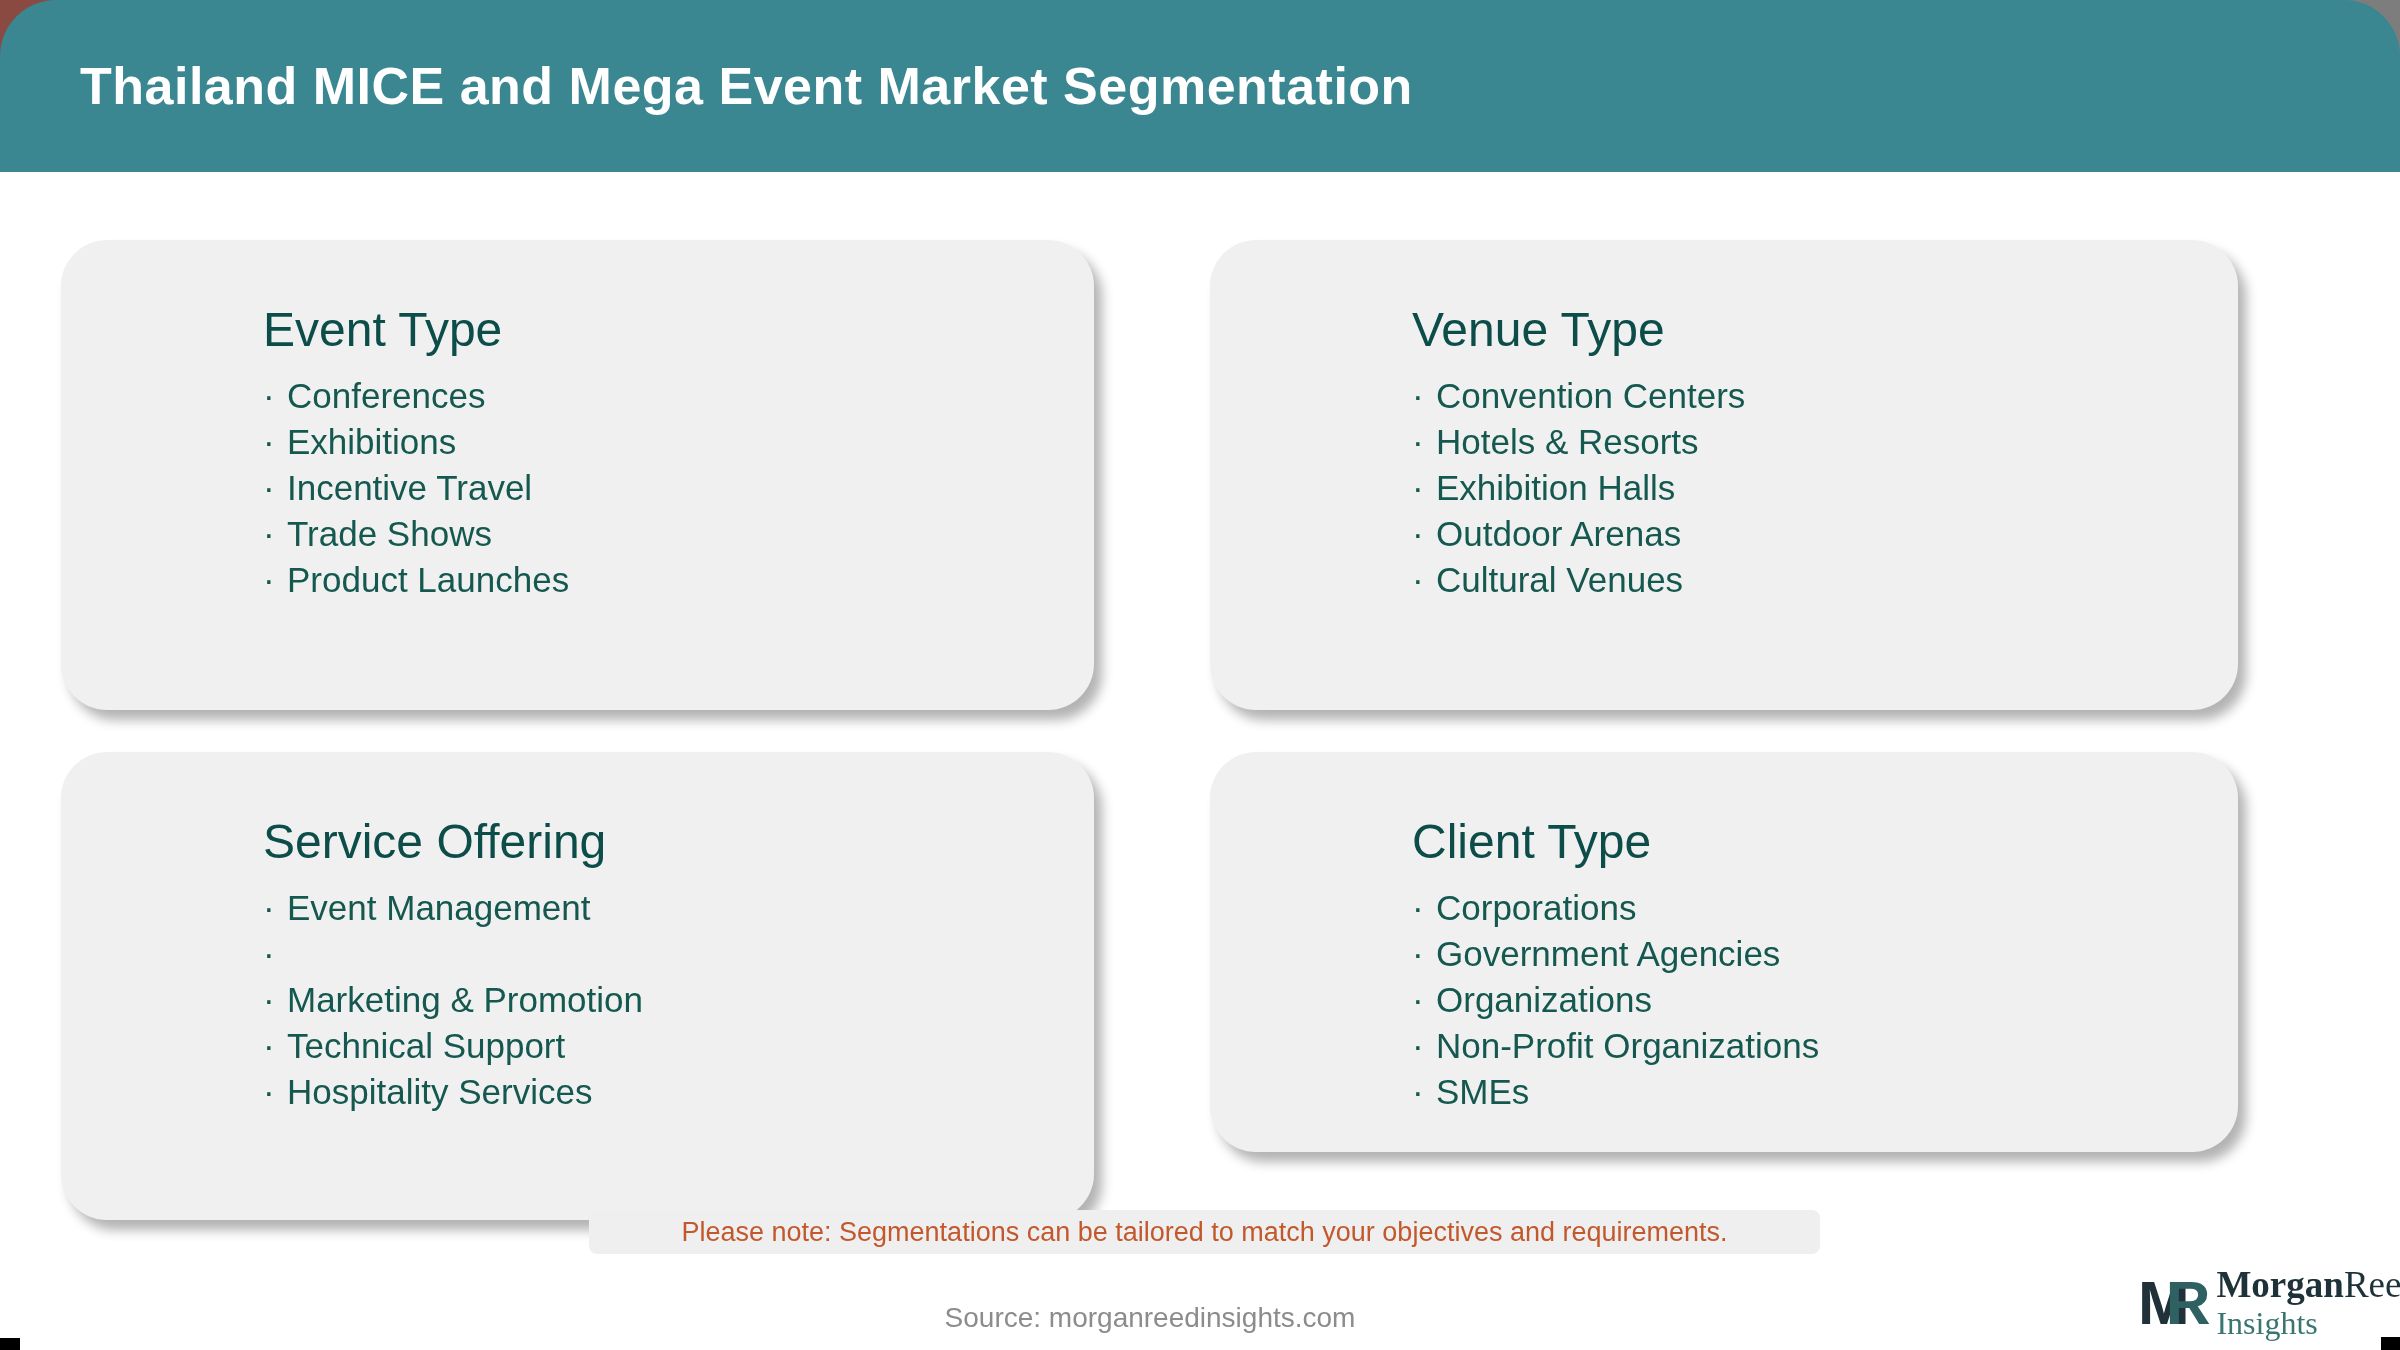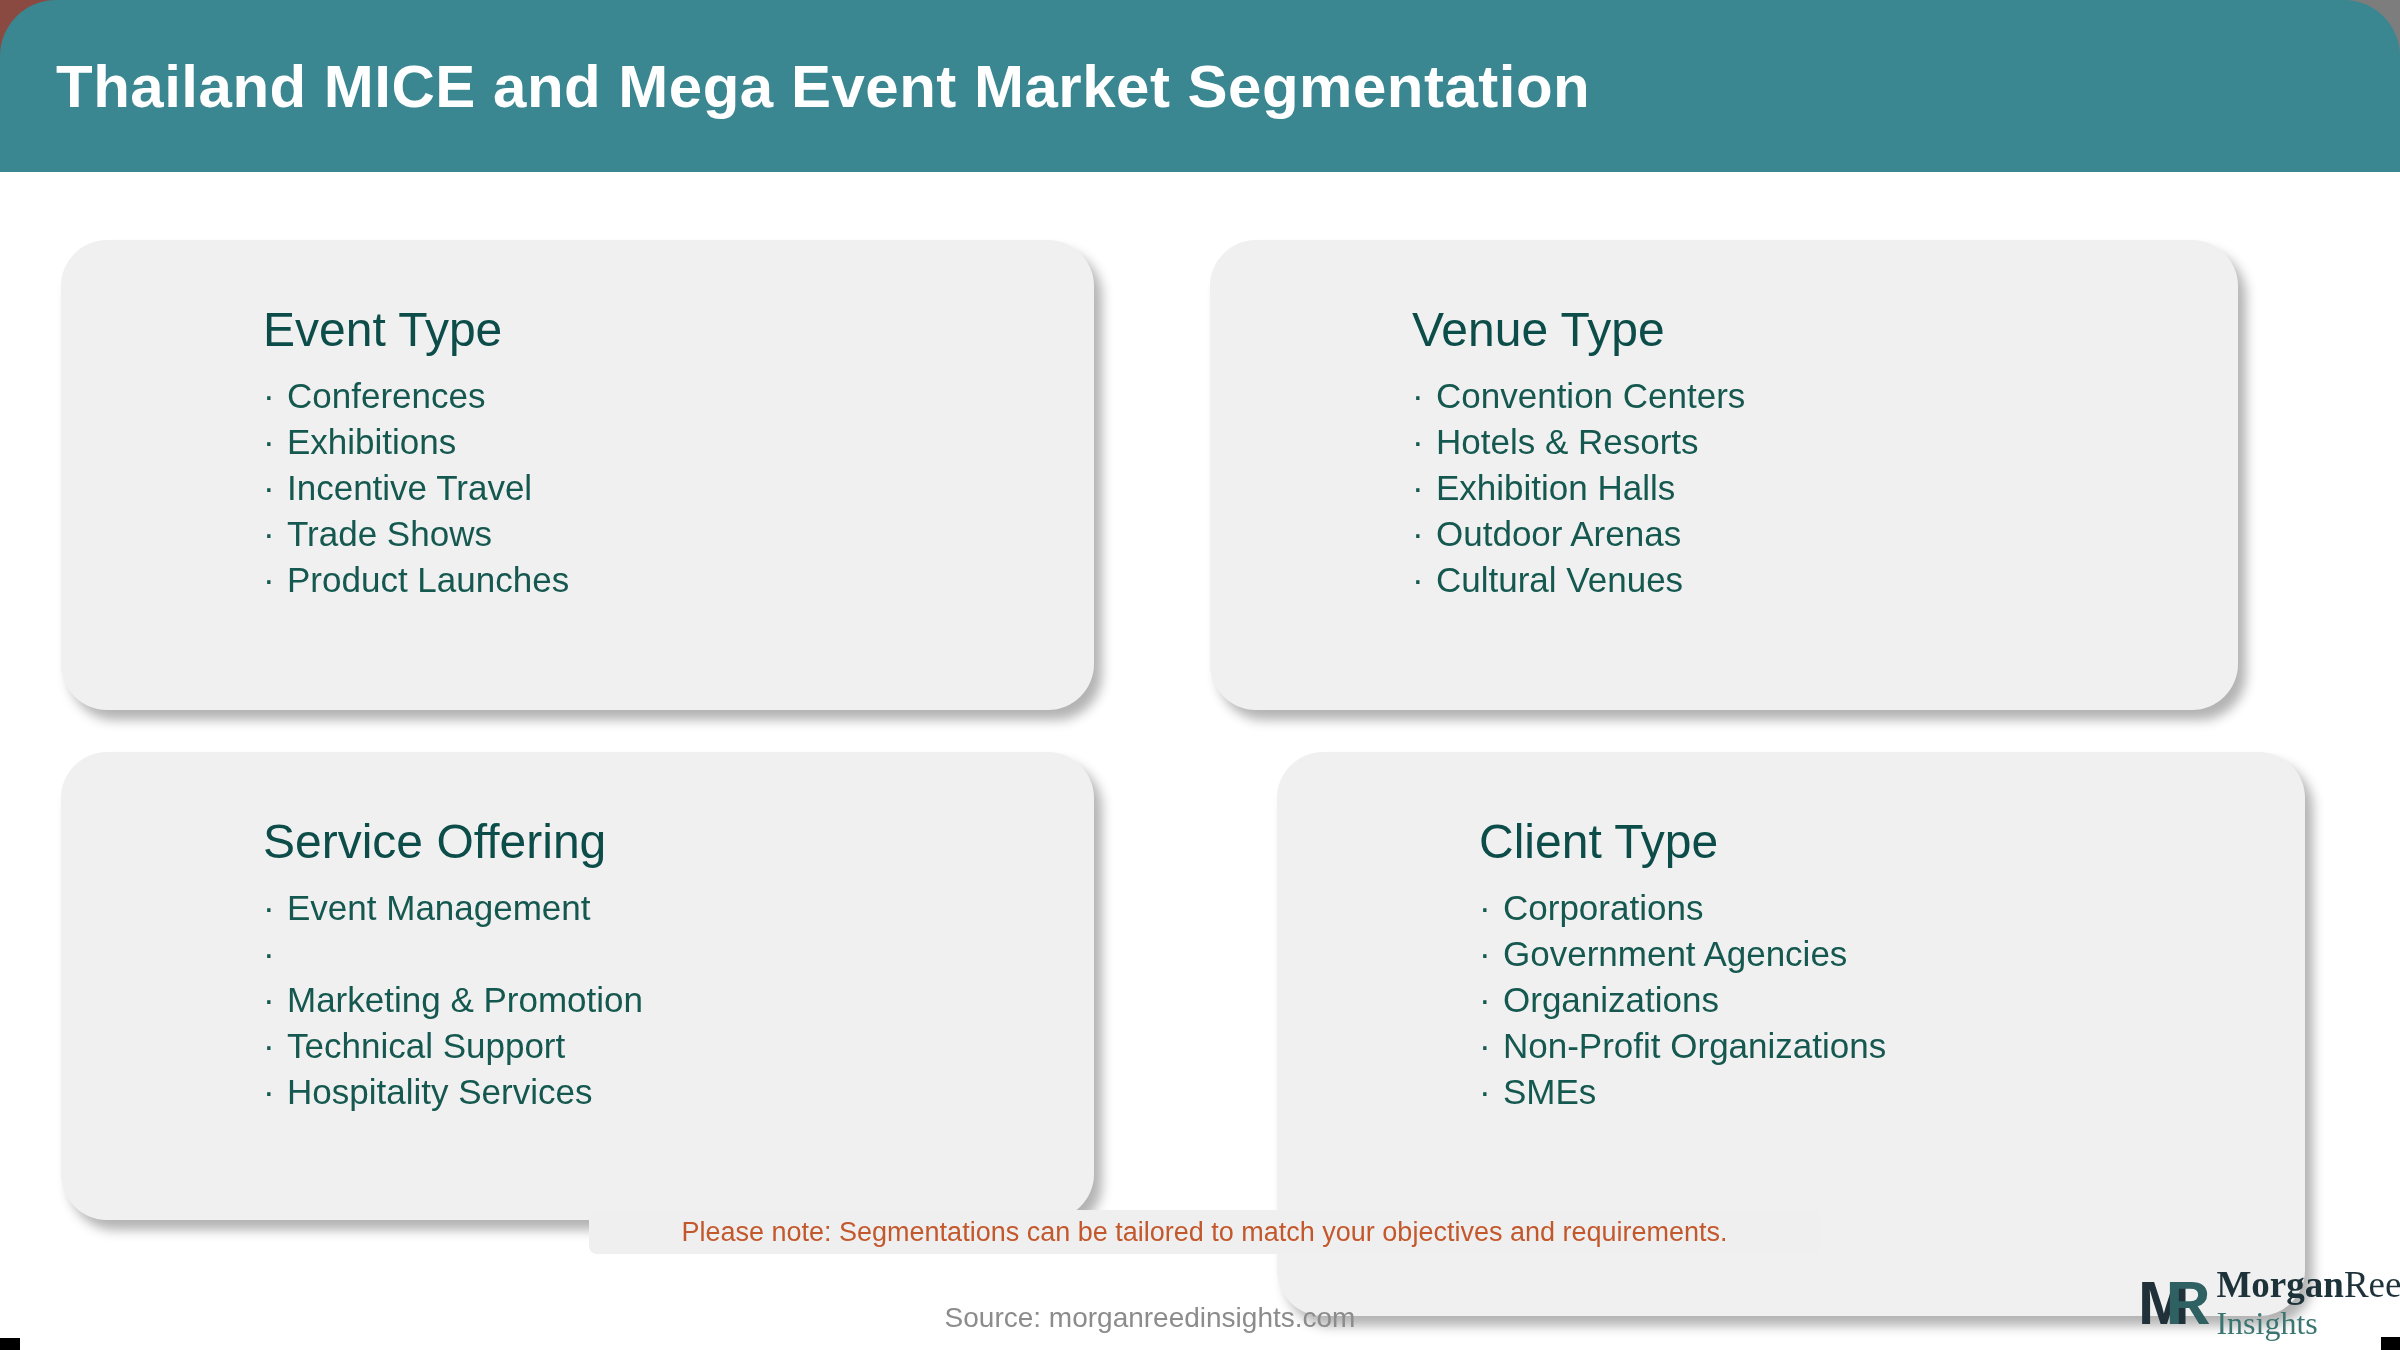--- a/index.html
+++ b/index.html
@@ -25,38 +25,38 @@
   .header {
     position: absolute; left: 0; top: 0; width: 2400px; height: 172px;
     background: #3a8791;
     border-top-left-radius: 56px;
     border-top-right-radius: 56px;
     display: flex; align-items: center;
     z-index: 1;
   }
   .header-title {
     color: #ffffff;
-    font-size: 60px;
+    font-size: 52px;
     font-weight: 700;
     letter-spacing: 0.5px;
-    padding-left: 56px;
+    padding-left: 80px;
     white-space: nowrap;
     text-align: right;
   }
 
   .card {
     position: absolute;
     background: #f0f0f0;
     border-radius: 46px;
     box-shadow: 8px 10px 12px rgba(0,0,0,0.30);
   }
   #card-0 { left: 61px;   top: 240px; width: 1033px; height: 470px; }
   #card-1 { left: 1210px; top: 240px; width: 1028px; height: 470px; }
   #card-2 { left: 61px;   top: 752px; width: 1033px; height: 468px; }
-  #card-3 { left: 1277px; top: 752px; width: 1028px; height: 564px; }
+  #card-3 { left: 1210px; top: 752px; width: 1028px; height: 400px; }
 
   .card-inner { padding: 62px 60px 0 202px; }
   .card-title {
     color: #0d4d49;
     font-size: 48px;
     font-weight: 400;
     line-height: 1.15;
     margin-bottom: 16px;
     white-space: nowrap;
   }

